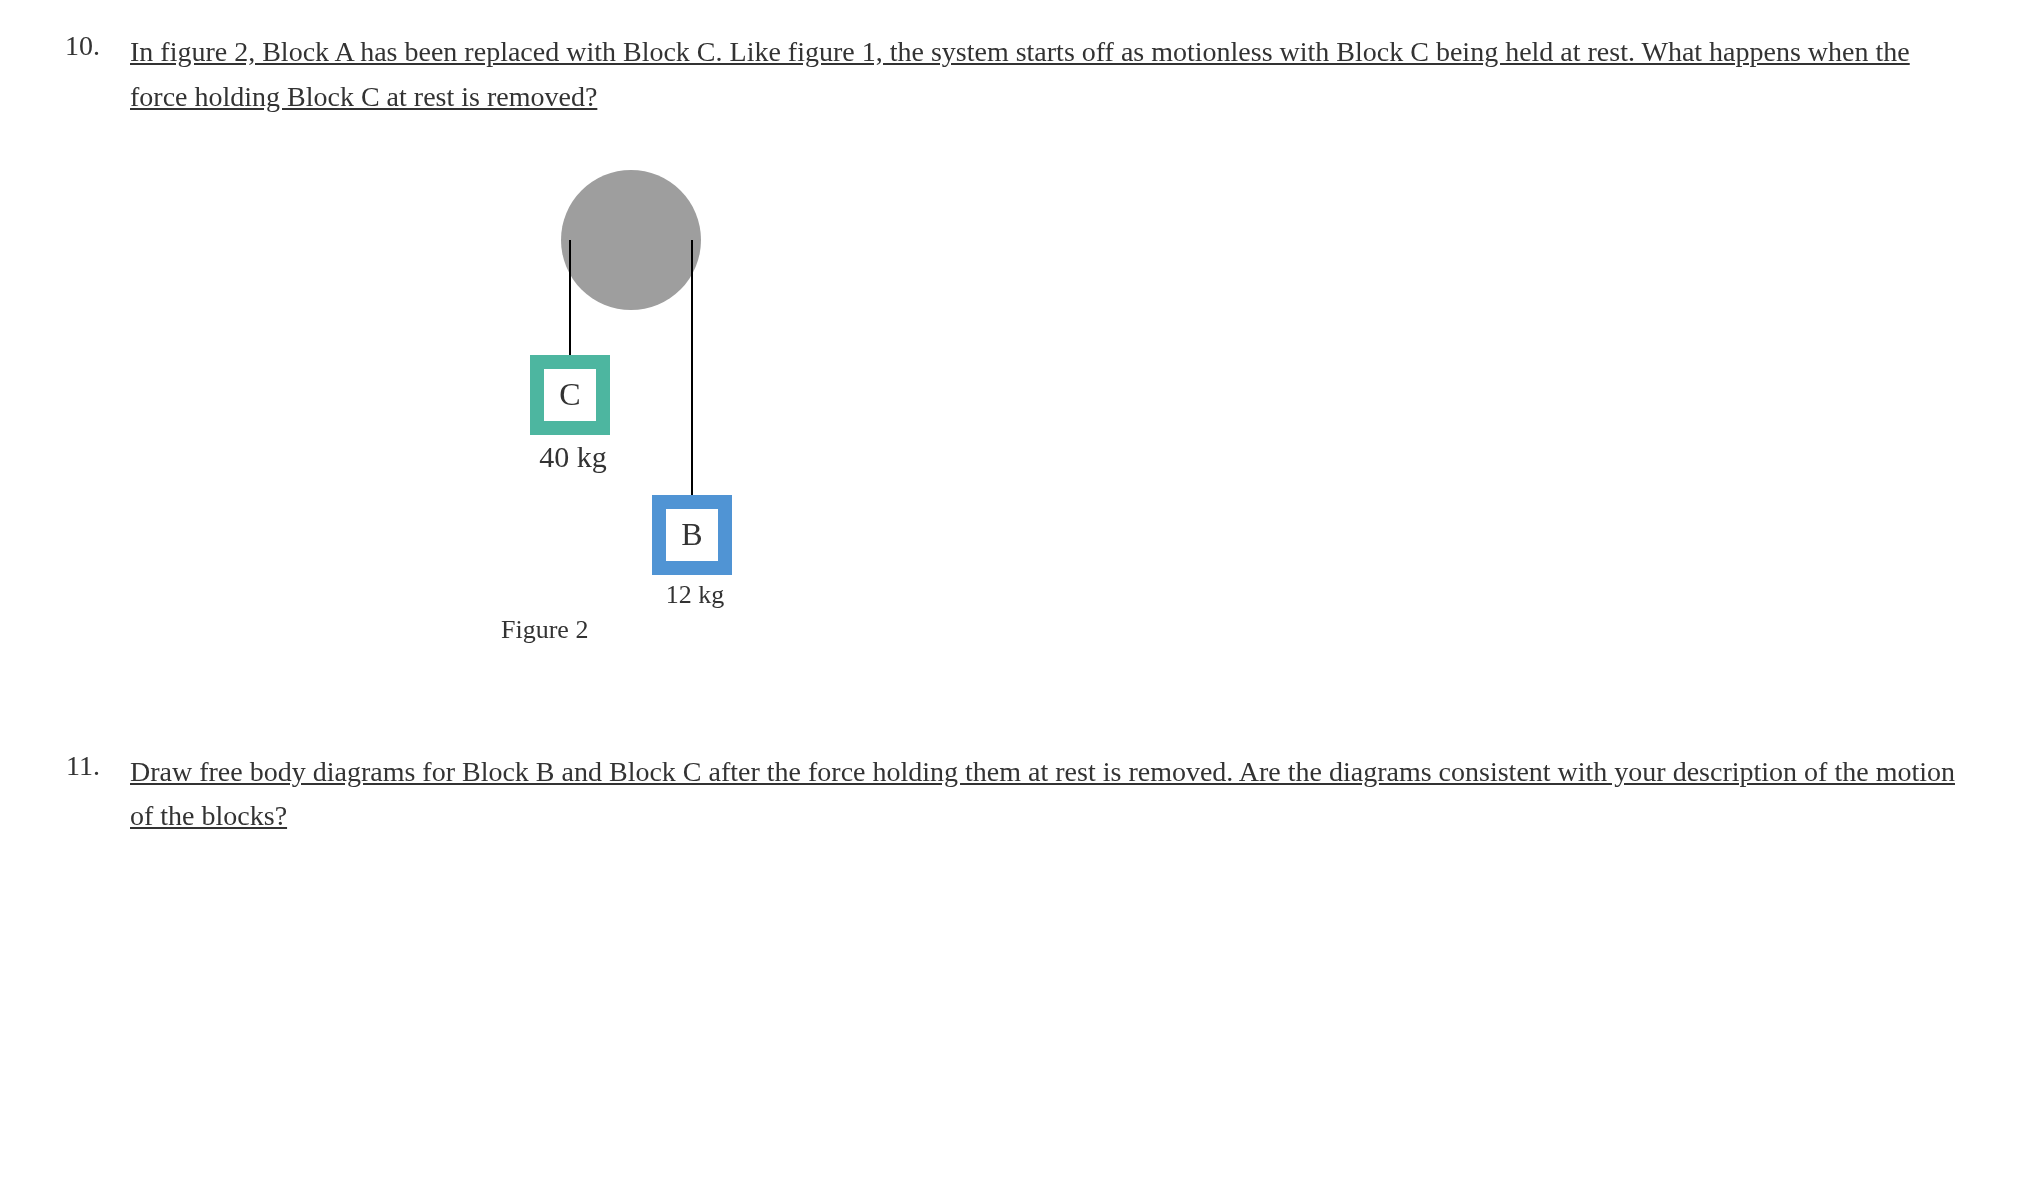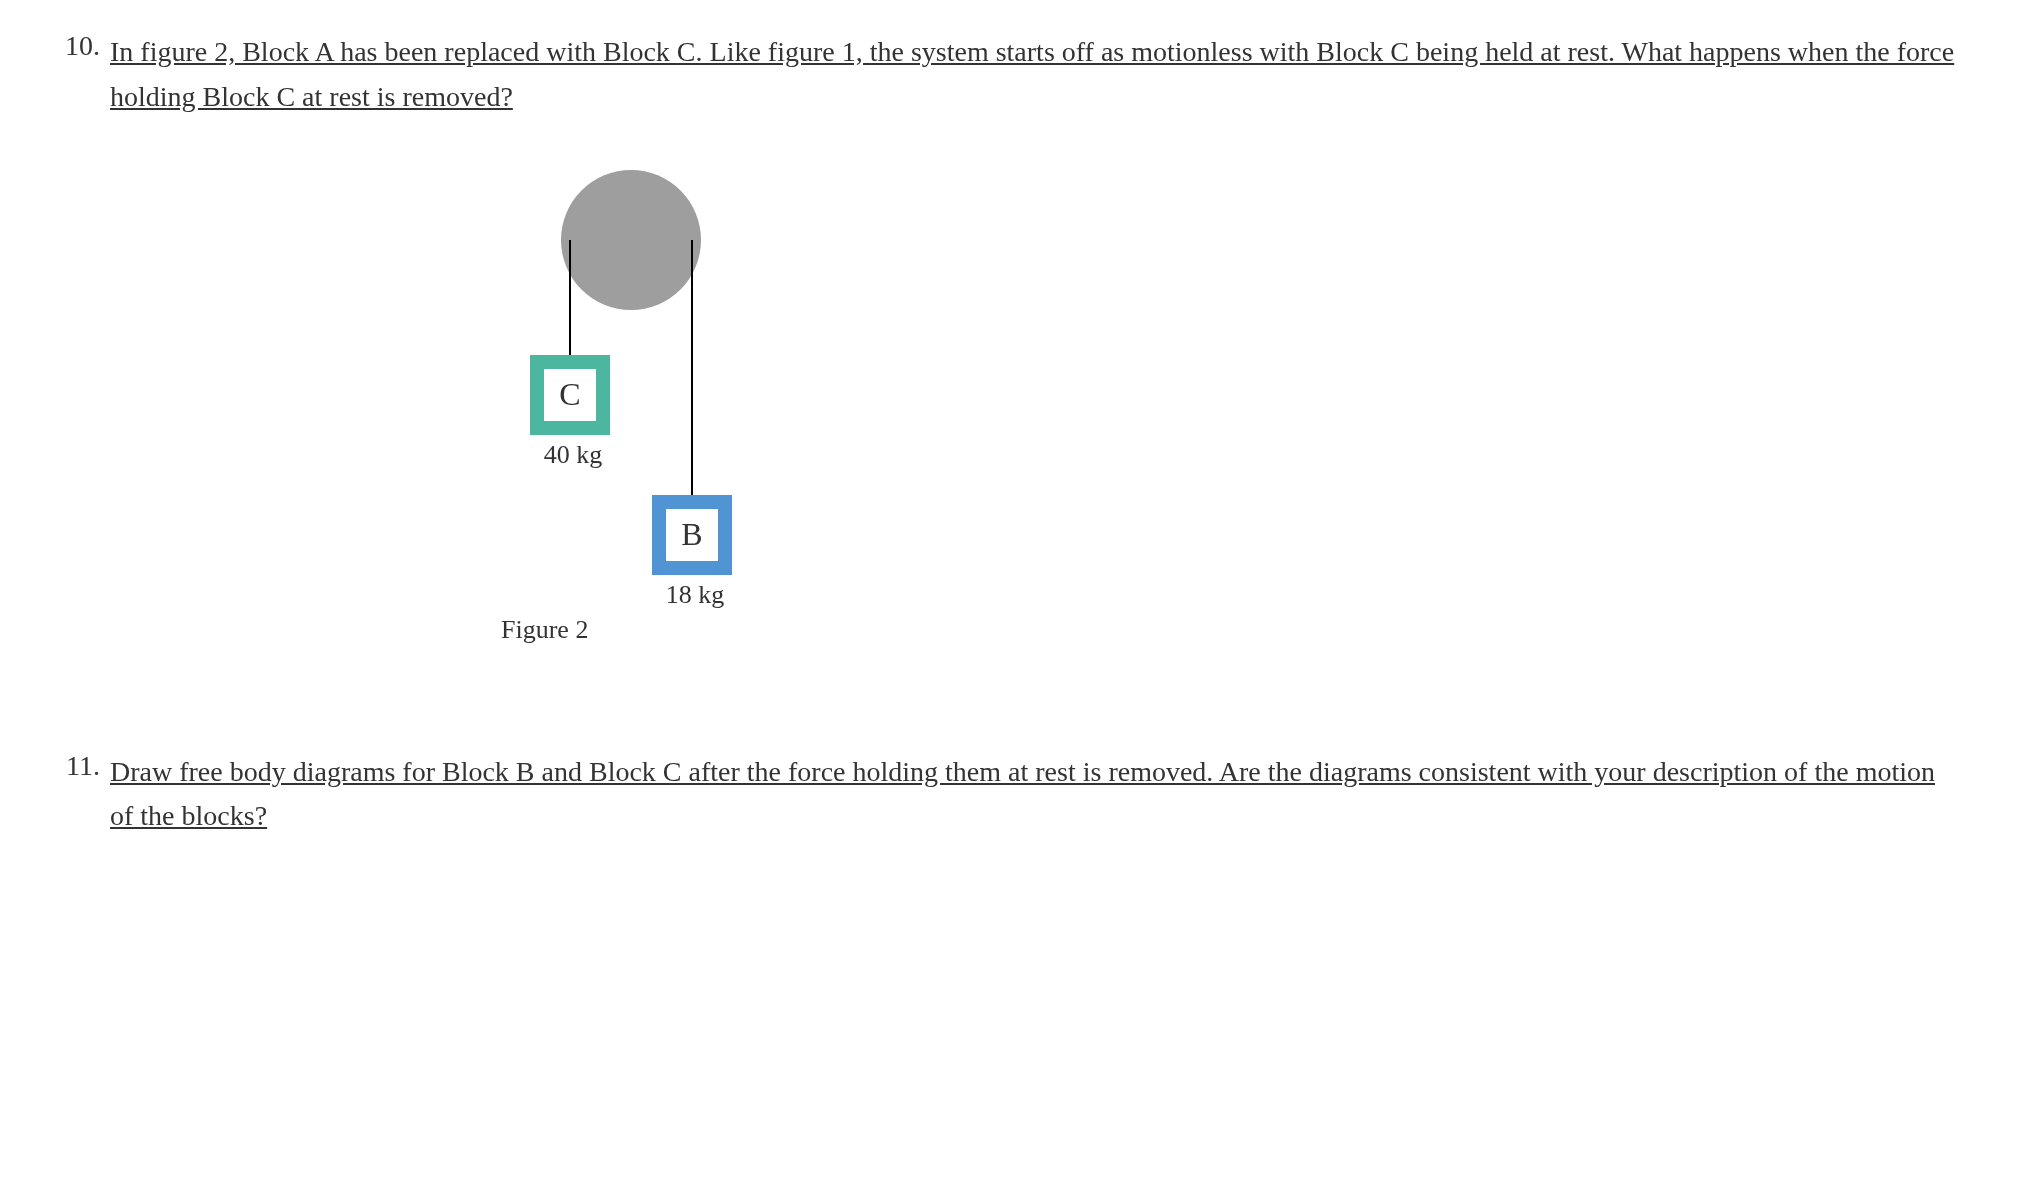--- a/index.html
+++ b/index.html
@@ -12,20 +12,21 @@
       font-size: 28px;
       color: #333;
       background: #fff;
       width: 2022px;
       height: 1186px;
       padding: 30px 60px;
     }
     .question {
       display: flex;
       margin-bottom: 20px;
+      gap: 20px;
     }
     .question-number {
       min-width: 50px;
       text-align: right;
       padding-right: 10px;
     }
     .question-text {
       flex: 1;
       line-height: 1.6;
       text-decoration: underline;
@@ -88,21 +89,21 @@
     .block-b {
       top: 325px;
       left: 161px;
       border: 14px solid #5094d4;
       background: #fff;
     }
     .block-label-c {
       position: absolute;
       top: 270px;
       left: 42px;
-      font-size: 26px;
+      font-size: 30px;
       width: 80px;
       text-align: center;
     }
     .block-label-b {
       position: absolute;
       top: 410px;
       left: 164px;
       font-size: 26px;
       width: 80px;
       text-align: center;
@@ -130,21 +131,21 @@
     <div class="pulley"></div>
     <div class="string-left"></div>
     <div class="string-right"></div>
     <div class="block block-c">
       <span>C</span>
     </div>
     <div class="block-label-c">40 kg</div>
     <div class="block block-b">
       <span>B</span>
     </div>
-    <div class="block-label-b">18 kg</div>
+    <div class="block-label-b">12 kg</div>
     <div class="figure-caption">Figure 2</div>
   </div>
 </div>
 
 <div class="question q11">
   <div class="question-number">11.</div>
   <div class="question-text">Draw free body diagrams for Block B and Block C after the force holding them at rest is removed. Are the diagrams consistent with your description of the motion of the blocks?</div>
 </div>
 
 </body></html>

